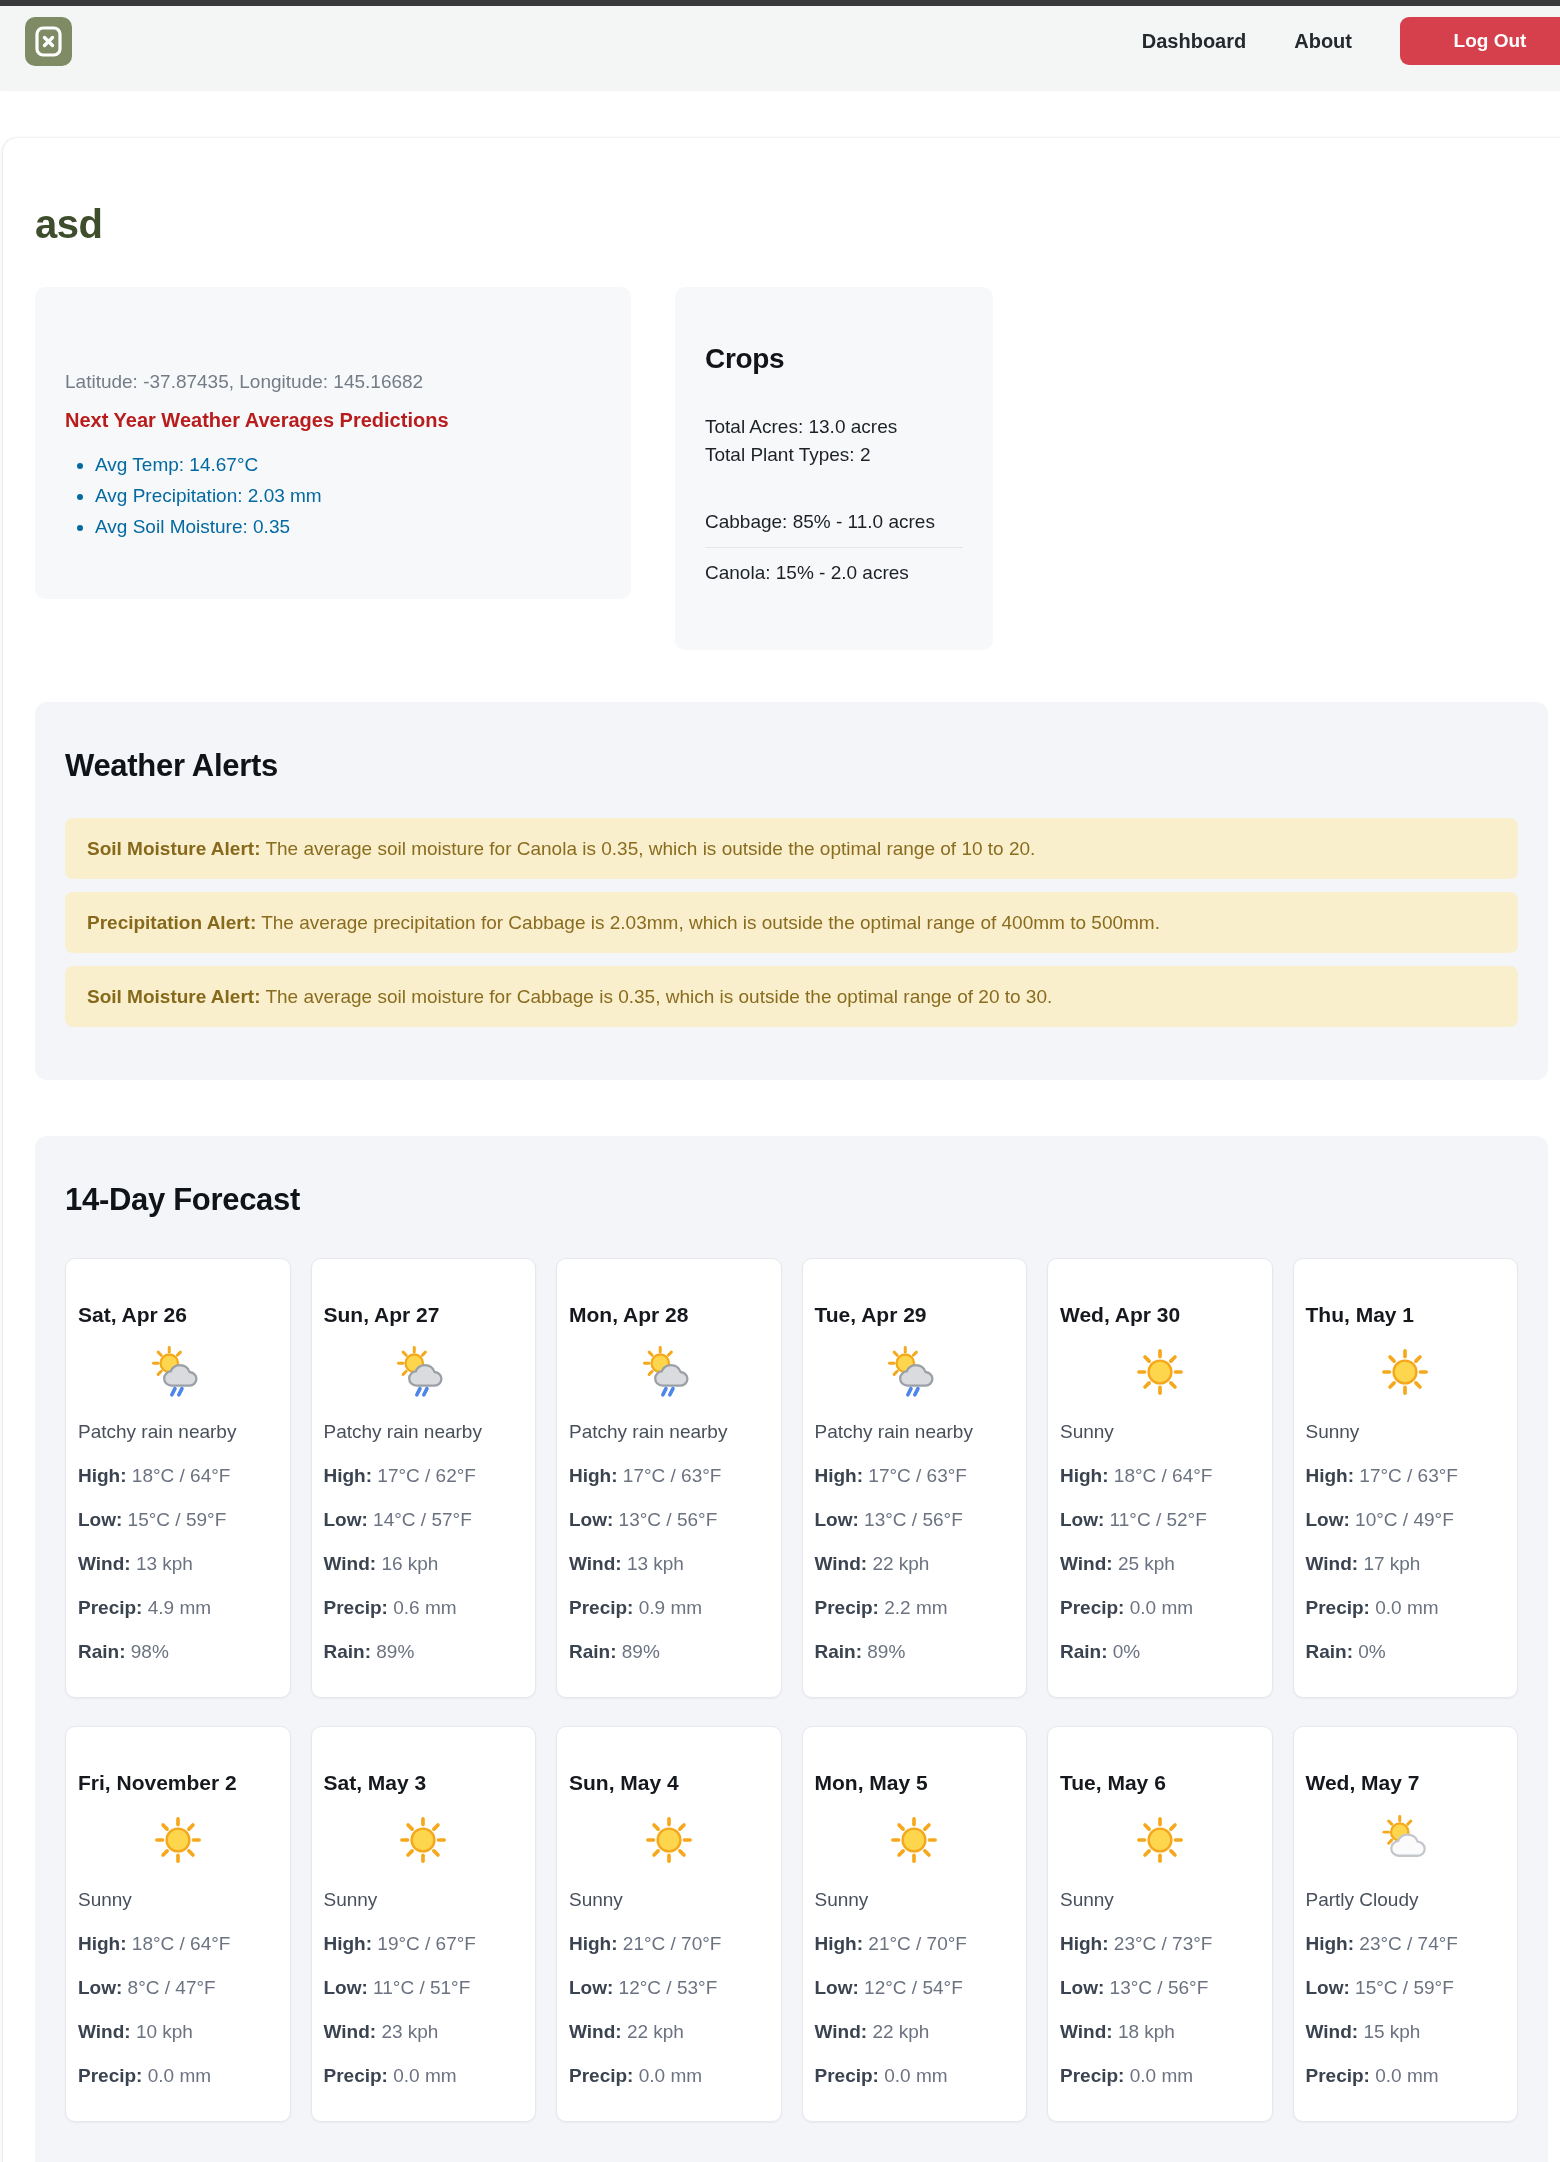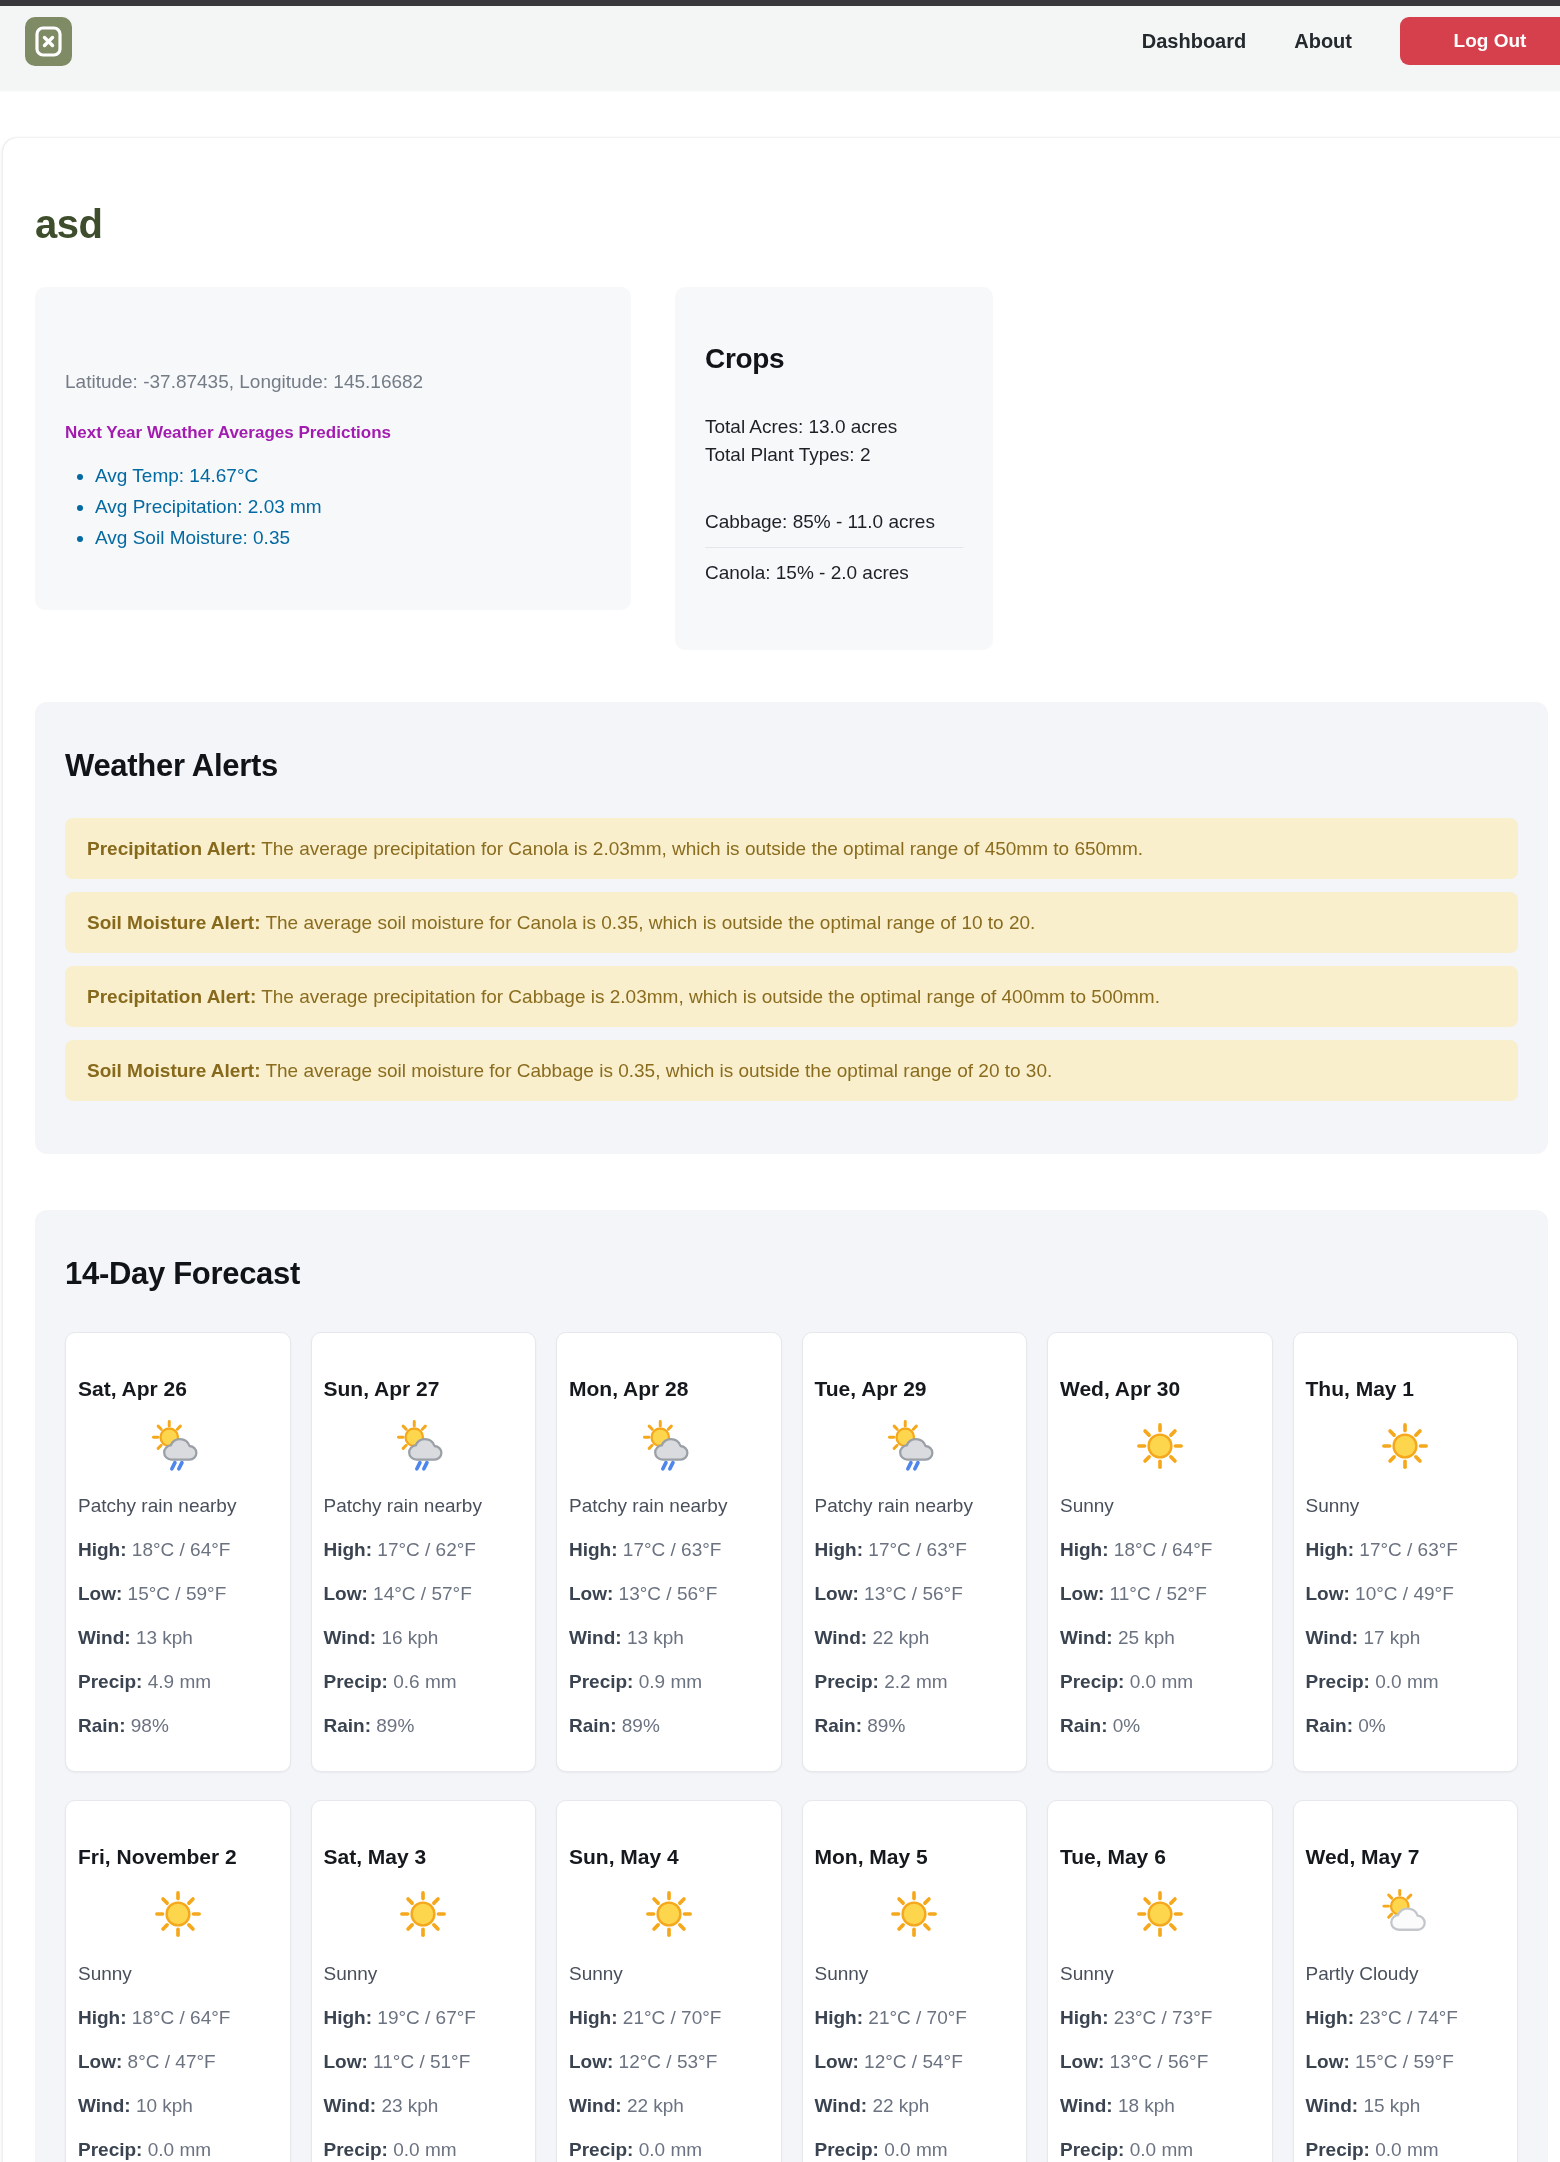--- a/index.html
+++ b/index.html
@@ -27,21 +27,21 @@
                padding:64px 32px 60px 32px; }
   .page-title { font-size:40px; font-weight:700; color:#3e4d2b; letter-spacing:-.5px; }
 
   
   .info-row { display:flex; gap:44px; margin-top:40px; align-items:flex-start; }
   .info-card { background:#f7f8fa; border-radius:10px; padding:56px 30px 52px 30px; }
   .info-card.location { width:596px; }
   .info-card.crops { width:318px; }
   .card-title { font-size:28px; font-weight:700; color:#121418; letter-spacing:-.3px; }
   .coords { margin-top:28px; font-size:19px; color:#747c87; }
-  .pred-title { margin-top:30px; font-size:17px; font-weight:700; color:#a21caf; }
+  .pred-title { margin-top:16px; font-size:20px; font-weight:700; color:#b91c1c; }
   .pred-list { margin:22px 0 0 30px; }
   .pred-list li { font-size:19px; color:#0369a1; margin-bottom:9px; }
   .crops-totals { margin-top:38px; font-size:19px; color:#1d2126; line-height:28px; }
   .crop-list { margin-top:28px; }
   .crop-item { font-size:19px; color:#1d2126; padding:14px 0; }
   .crop-item:not(:last-child) { border-bottom:1px solid #e3e6ea; }
 
   
   .section { background:#f3f5f8; border-radius:12px; width:1513px; }
   .alerts-section { margin-top:52px; padding:46px 30px 40px 30px; }
@@ -114,21 +114,20 @@
             <div class="crop-item">Canola: 15% - 2.0 acres</div>
           </div>
       </section>
 
     </div>
 
     <section class="section alerts-section">
       <h2 class="section-title">Weather Alerts</h2>
       <div class="alerts-list">
 
-          <div class="alert"><strong>Precipitation Alert:</strong><span> The average precipitation for Canola is 2.03mm, which is outside the optimal range of 450mm to 650mm.</span></div>
 
           <div class="alert"><strong>Soil Moisture Alert:</strong><span> The average soil moisture for Canola is 0.35, which is outside the optimal range of 10 to 20.</span></div>
 
           <div class="alert"><strong>Precipitation Alert:</strong><span> The average precipitation for Cabbage is 2.03mm, which is outside the optimal range of 400mm to 500mm.</span></div>
 
           <div class="alert"><strong>Soil Moisture Alert:</strong><span> The average soil moisture for Cabbage is 0.35, which is outside the optimal range of 20 to 30.</span></div>
         </div>
     </section>
 
     <section class="section forecast-section">

